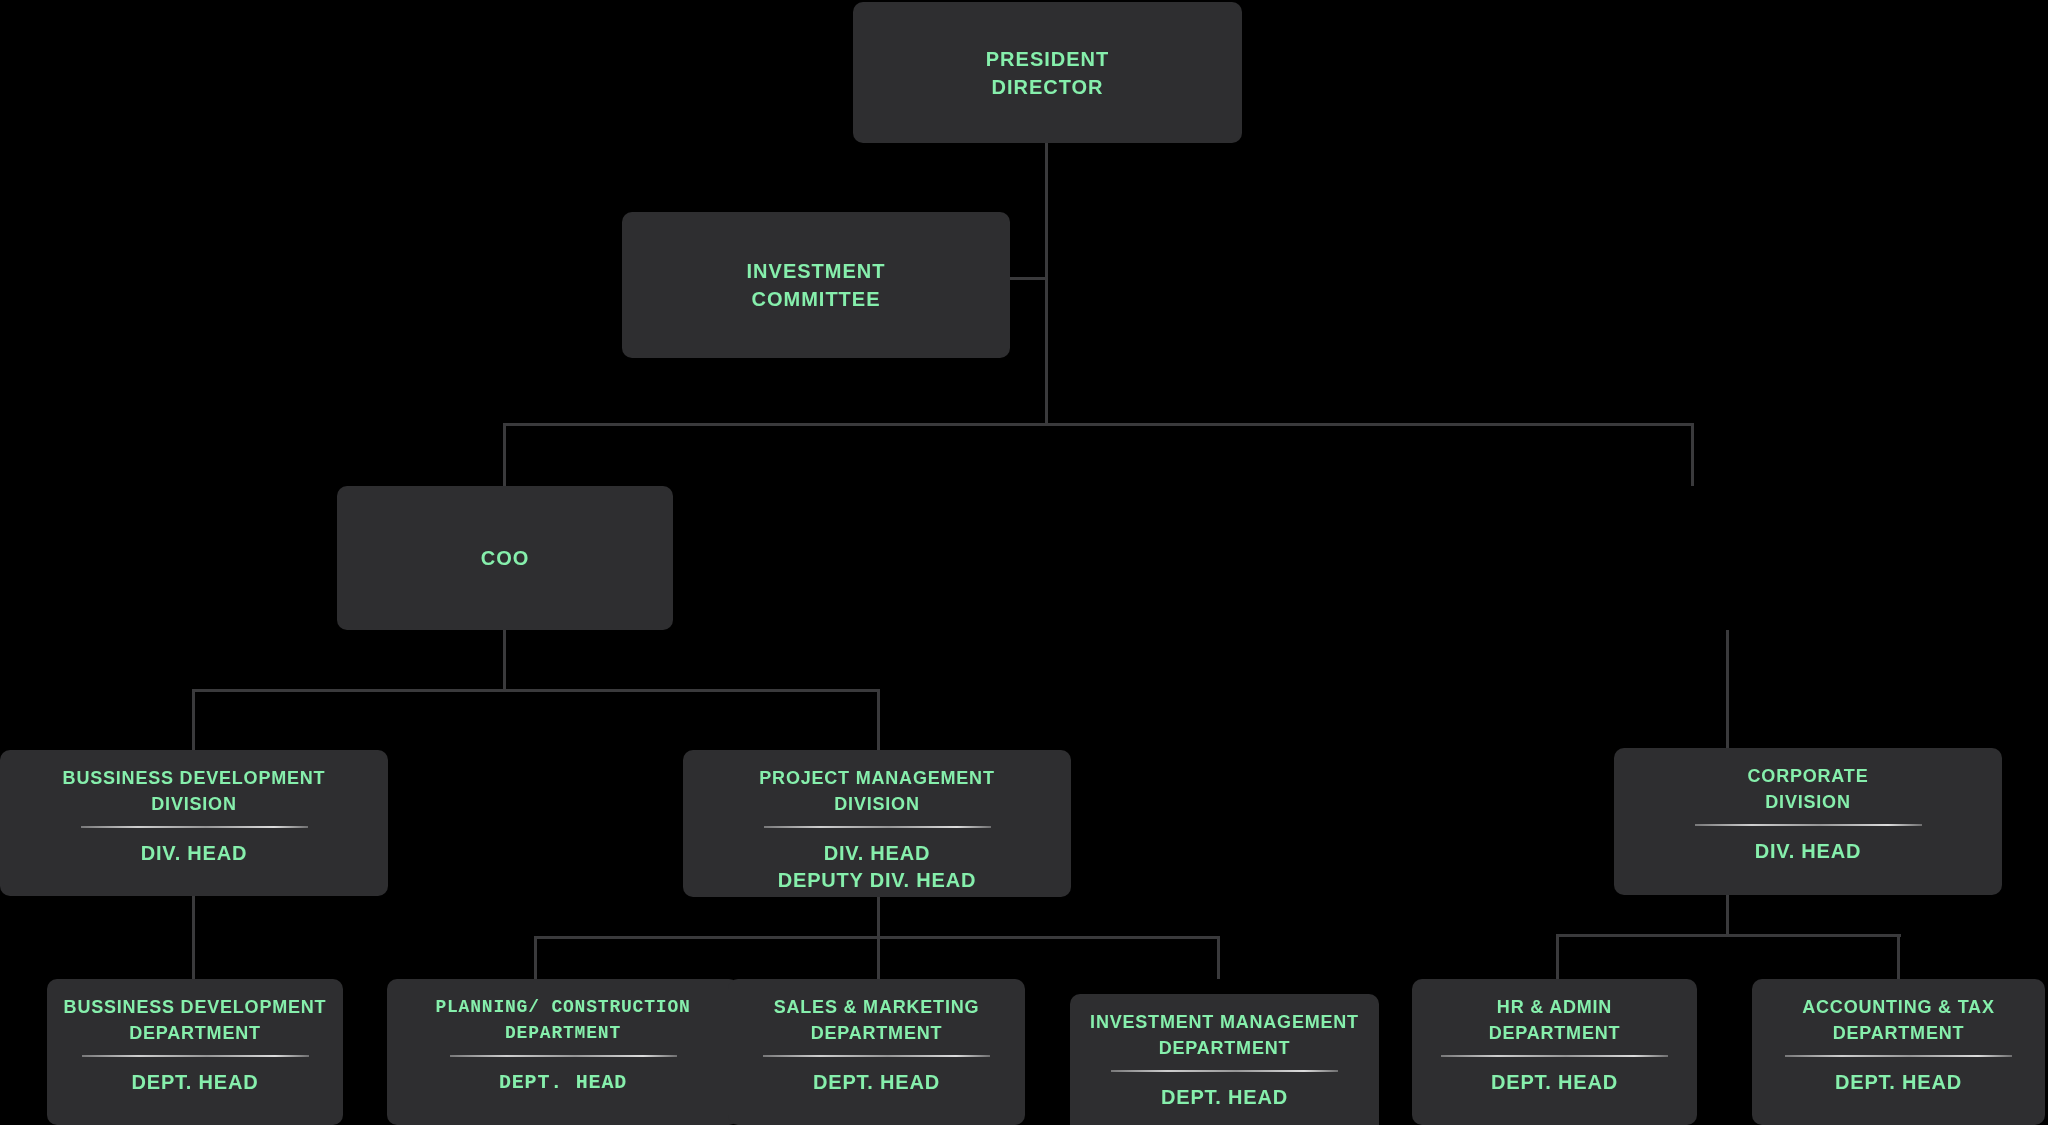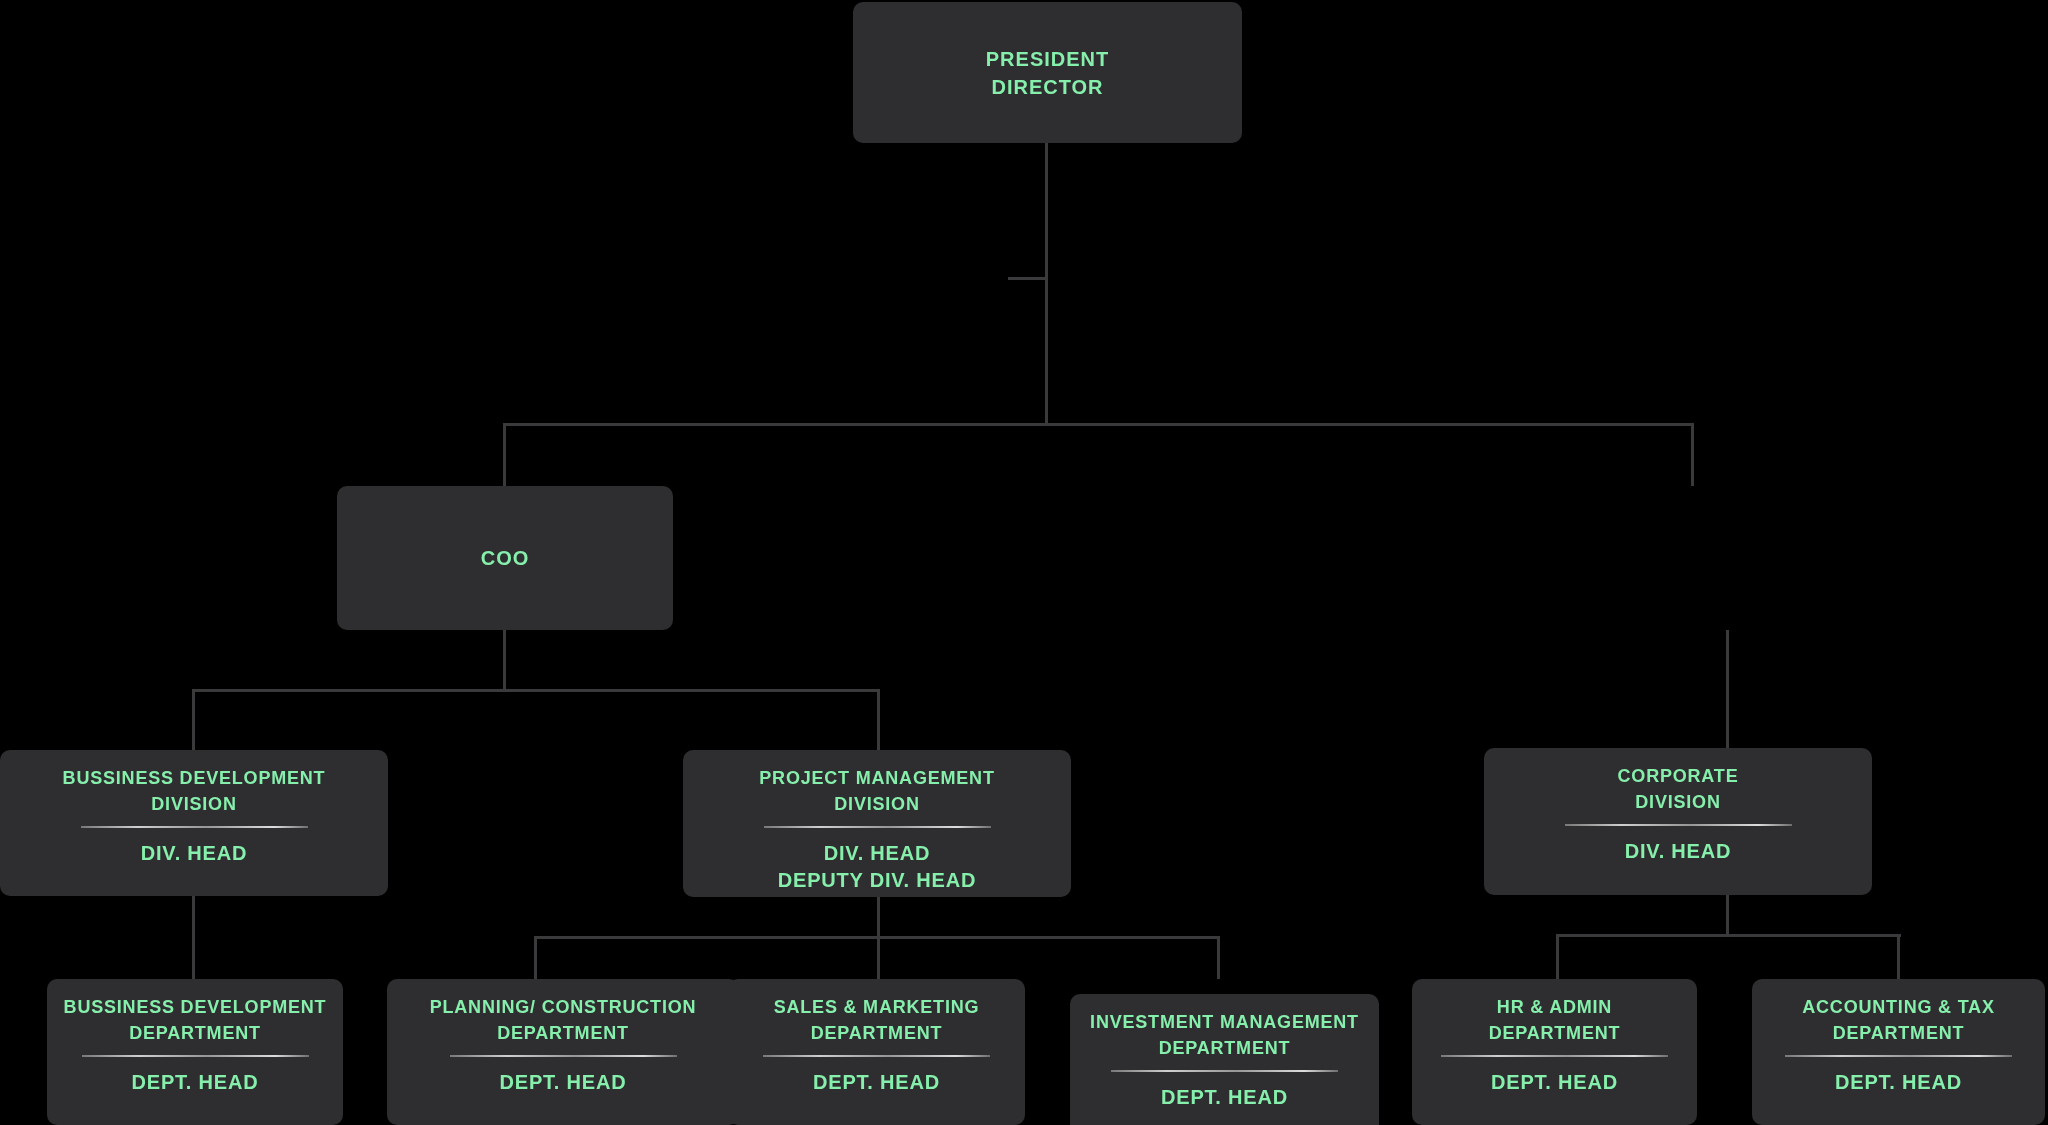--- a/index.html
+++ b/index.html
@@ -94,20 +94,26 @@
   <div class="line" style="left:1556px; top:934px; width:3px; height:45px;"></div>
   <div class="line" style="left:1897px; top:934px; width:3px; height:45px;"></div>
 
   <div class="node exec" style="left:853px; top:2px; width:389px; height:141px;">
     <div class="title">
       <span class="tline">PRESIDENT</span>
       <span class="tline">DIRECTOR</span>
     </div>
   </div>
 
+  <div class="node exec" style="left:622px; top:212px; width:388px; height:146px;">
+    <div class="title">
+      <span class="tline">INVESTMENT</span>
+      <span class="tline">COMMITTEE</span>
+    </div>
+  </div>
 
   <div class="node exec" style="left:337px; top:486px; width:336px; height:144px;">
     <div class="title">
       <span class="tline">COO</span>
     </div>
   </div>
 
 
   <div class="node unit" style="left:0px; top:750px; width:388px; height:146px;">
     <div class="title">
@@ -125,21 +131,21 @@
       <span class="tline">PROJECT MANAGEMENT</span>
       <span class="tline">DIVISION</span>
     </div>
     <div class="sep"></div>
     <div class="roles">
       <span class="tline">DIV. HEAD</span>
       <span class="tline">DEPUTY DIV. HEAD</span>
     </div>
   </div>
 
-  <div class="node unit" style="left:1484px; top:748px; width:388px; height:147px;">
+  <div class="node unit" style="left:1614px; top:748px; width:388px; height:147px;">
     <div class="title">
       <span class="tline">CORPORATE</span>
       <span class="tline">DIVISION</span>
     </div>
     <div class="sep"></div>
     <div class="roles">
       <span class="tline">DIV. HEAD</span>
     </div>
   </div>
 
@@ -147,21 +153,21 @@
     <div class="title">
       <span class="tline">BUSSINESS DEVELOPMENT</span>
       <span class="tline">DEPARTMENT</span>
     </div>
     <div class="sep"></div>
     <div class="roles">
       <span class="tline">DEPT. HEAD</span>
     </div>
   </div>
 
-  <div class="node unit" style="left:387px; top:979px; width:352px; height:146px;">
+  <div class="node unit" style="left:387px; top:979px; width:352px; height:146px;font-family:Liberation Mono, monospace;">
     <div class="title">
       <span class="tline">PLANNING/ CONSTRUCTION</span>
       <span class="tline">DEPARTMENT</span>
     </div>
     <div class="sep"></div>
     <div class="roles">
       <span class="tline">DEPT. HEAD</span>
     </div>
   </div>
 

